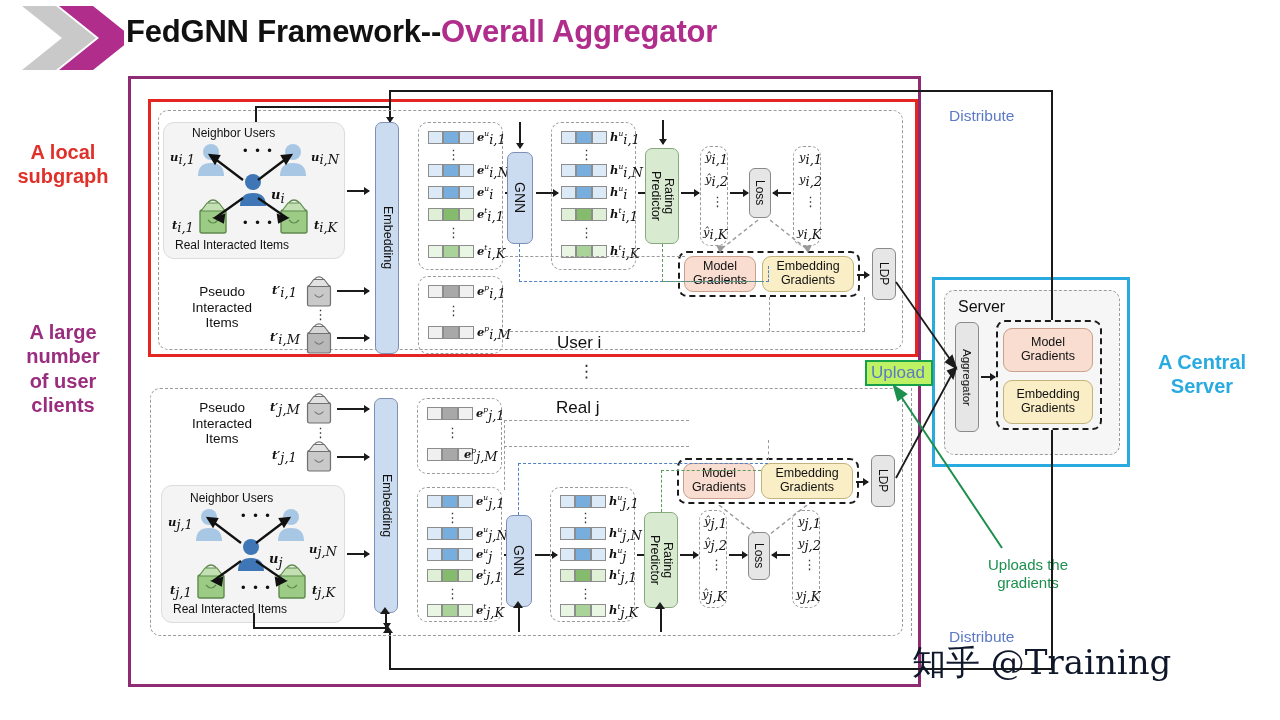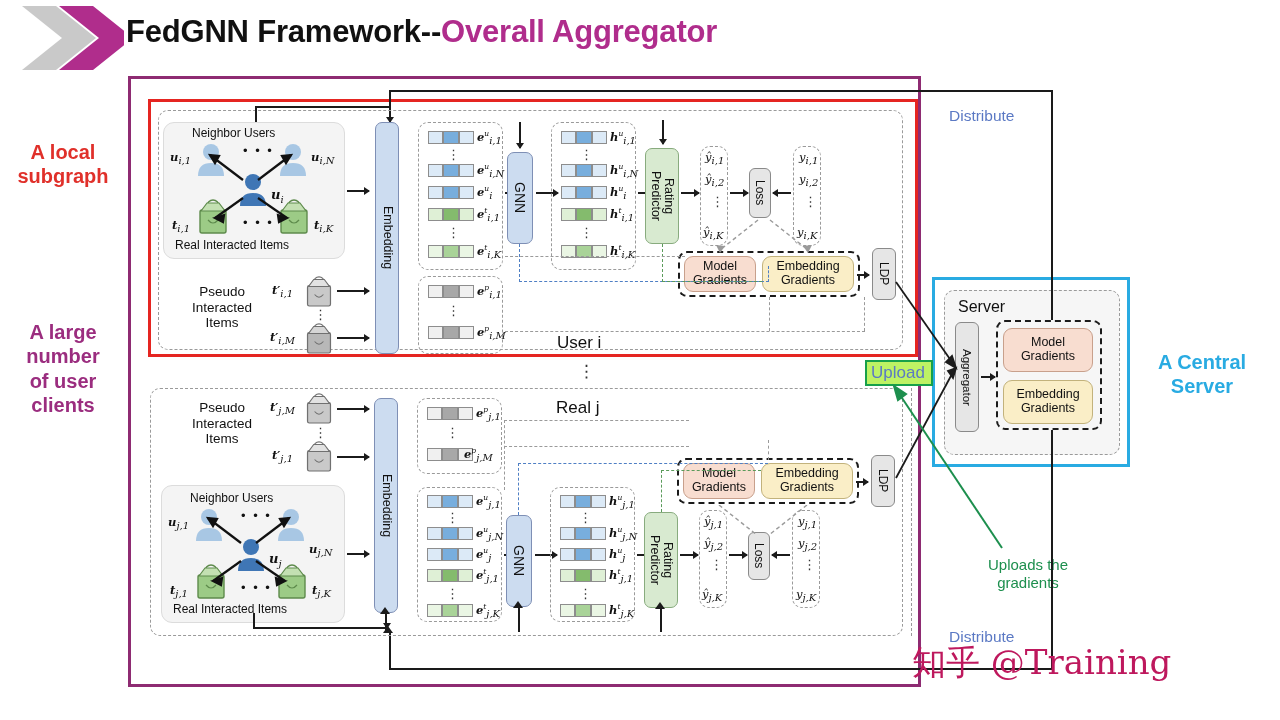--- a/index.html
+++ b/index.html
@@ -57,21 +57,21 @@
   .vec.green i:nth-child(3){background:#dff0d6;}
   .vec.greenl i:nth-child(1){background:#eaf6e4;}
   .vec.greenl i:nth-child(2){background:#a9d398;}
   .vec.greenl i:nth-child(3){background:#eaf6e4;}
   .vec.gray i:nth-child(1){background:#f0f0f0;}
   .vec.gray i:nth-child(2){background:#a8a8a8;}
   .vec.gray i:nth-child(3){background:#f0f0f0;}
 
   .mth{font-family:"DejaVu Serif", serif;font-style:italic;font-size:11.5px;color:#111;white-space:nowrap;}
   .mth b{font-weight:bold;font-style:italic;}
-  .mth sub{font-size:10px;font-style:italic;}
+  .mth sub{font-size:13px;font-style:italic;}
   .mth sup{font-size:7.5px;font-style:italic;}
   .dots-v{font-size:13px;color:#333;letter-spacing:0;line-height:0.5;text-align:center;}
   .dots-h{font-size:13px;color:#111;letter-spacing:2px;}
 
   .arrow-h{background:#1b1b1b;height:1.6px;}
   .arrow-h::after{content:"";position:absolute;right:-1px;top:-3px;border-left:6px solid #1b1b1b;
                   border-top:4px solid transparent;border-bottom:4px solid transparent;}
   .arrow-v{background:#1b1b1b;width:1.6px;}
   .arrow-v::after{content:"";position:absolute;bottom:-1px;left:-3px;border-top:6px solid #1b1b1b;
                   border-left:4px solid transparent;border-right:4px solid transparent;}
@@ -79,21 +79,21 @@
   .dline-v{border-left:1.5px dashed #9a9a9a;}
   .dline-blue{border-top:1.5px dashed #4f7fc4;}
   .dline-bluev{border-left:1.5px dashed #4f7fc4;}
   .dline-green{border-left:1.5px dashed #5a9b5a;}
 
   #upload-badge{border:2.4px solid #17a04a;box-sizing:border-box;background:#bef264;}
   #upload-badge span{font-size:17px;color:#5b79c4;display:block;padding:1px 4px;}
   .dist-lbl{font-size:15.5px;color:#5b79c4;}
 
   
-  #watermark{left:912px;top:640px;font-size:34px;color:#be185d;font-family:"DejaVu Serif", serif;white-space:nowrap;}
+  #watermark{left:912px;top:640px;font-size:34px;color:#0f172a;font-family:"DejaVu Serif", serif;white-space:nowrap;}
 </style>
 </head>
 <body>
 
 <svg id="logo" class="abs" viewBox="0 0 110 68">
   <polygon points="8,2 42,2 82,34 42,66 8,66 48,34" fill="#c9c9c9"></polygon>
   <polygon points="45,2 79,2 119,34 79,66 45,66 85,34" fill="#b02d8c"></polygon>
 </svg>
 <div id="title" class="abs"><span>FedGNN Framework--</span><span class="accent">Overall Aggregator</span></div>
 

